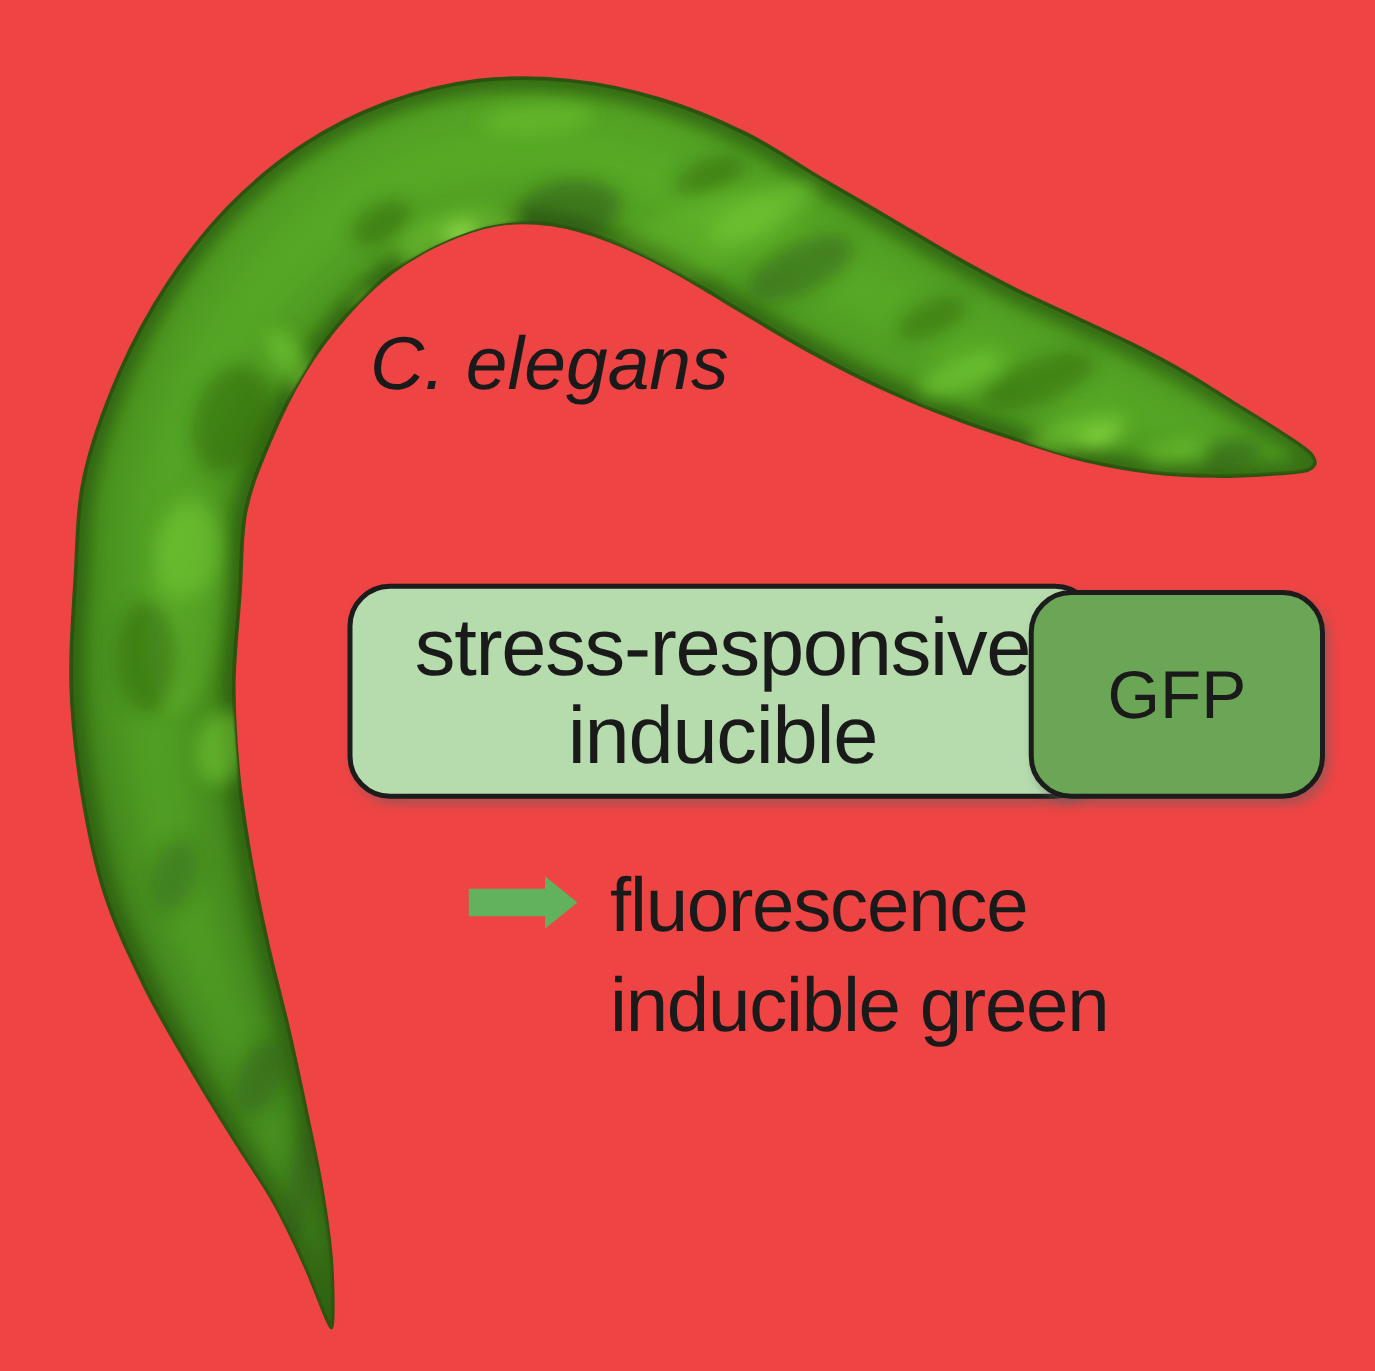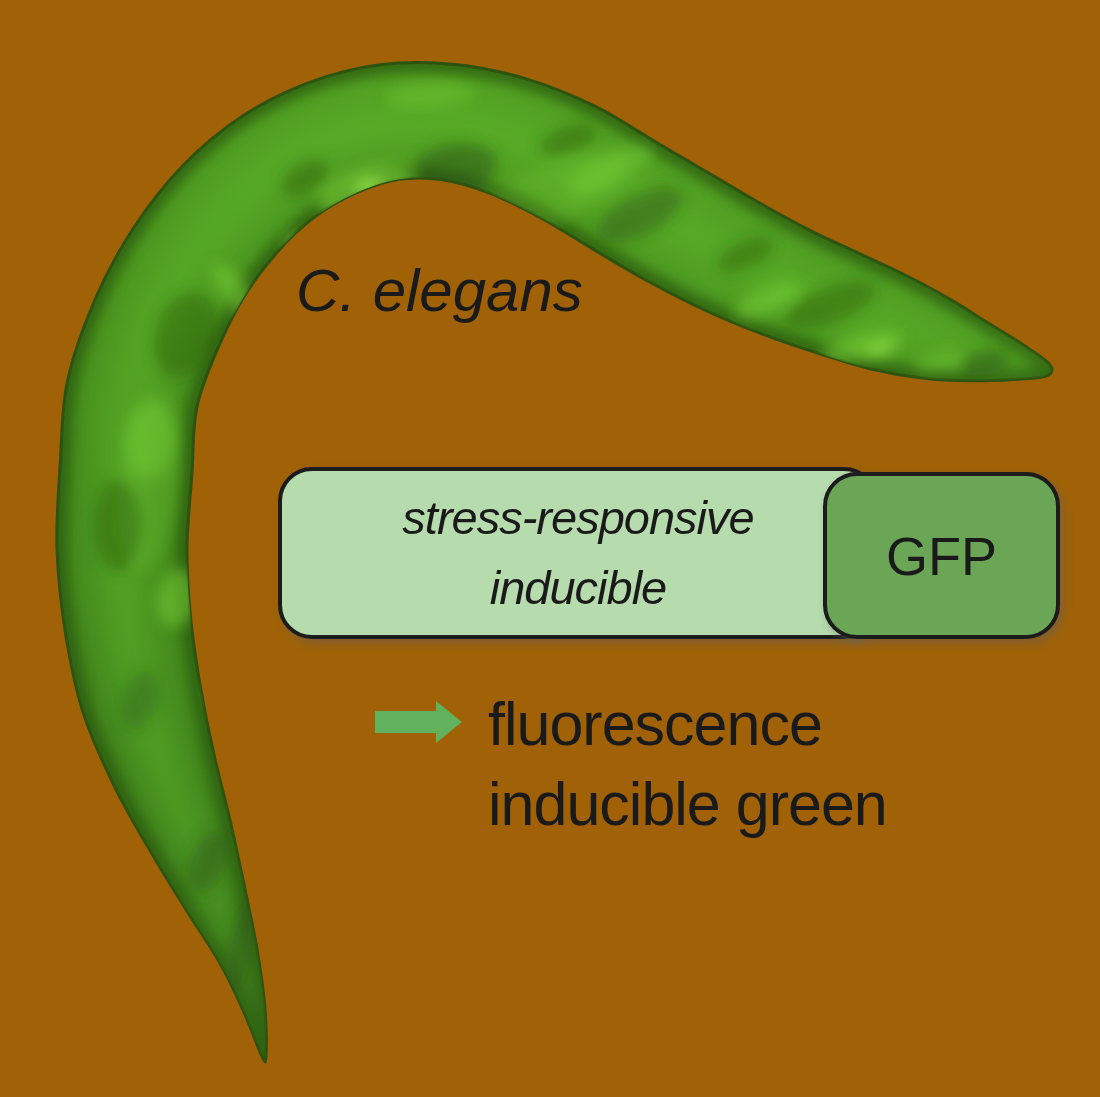--- a/index.html
+++ b/index.html
@@ -1,33 +1,33 @@
 <!DOCTYPE html>
 <html><head>
 <meta charset="utf-8">
 <style>
   html,body{margin:0;padding:0;background:#ffffff;}
   .stage{
     position:relative;width:1100px;height:1097px;overflow:hidden;
-    background:#a16207;color:#1a1a1a;
+    background:#ef4444;color:#1a1a1a;
     font-family:"Liberation Sans",sans-serif;
   }
   #worm-svg{position:absolute;left:0;top:0;width:1100px;height:1097px;}
   .organism-label{
     position:absolute;left:296px;top:256px;
     font-size:60px;font-style:italic;white-space:nowrap;letter-spacing:0;
   }
   .gene-box{
     position:absolute;box-sizing:border-box;
     border:4px solid #1c1c1c;border-radius:34px;
     display:flex;flex-direction:column;align-items:center;justify-content:center;
     text-align:center;box-shadow:4px 5px 8px rgba(96,96,96,.45);
   }
   .promoter-box{left:278px;top:467px;width:600px;height:172px;
-    font-size:47px;line-height:70px;letter-spacing:-1px;font-style:italic;}
+    font-size:65px;line-height:70px;letter-spacing:-1px;}
   .gfp-box{left:823px;top:472px;width:237px;height:167px;font-size:54px;}
   .arrow-svg{position:absolute;left:371px;top:696px;}
   .caption{
     position:absolute;left:488px;top:684px;
     font-size:61px;line-height:80px;letter-spacing:-1px;white-space:nowrap;
   }
 </style>
 </head>
 <body>
 

